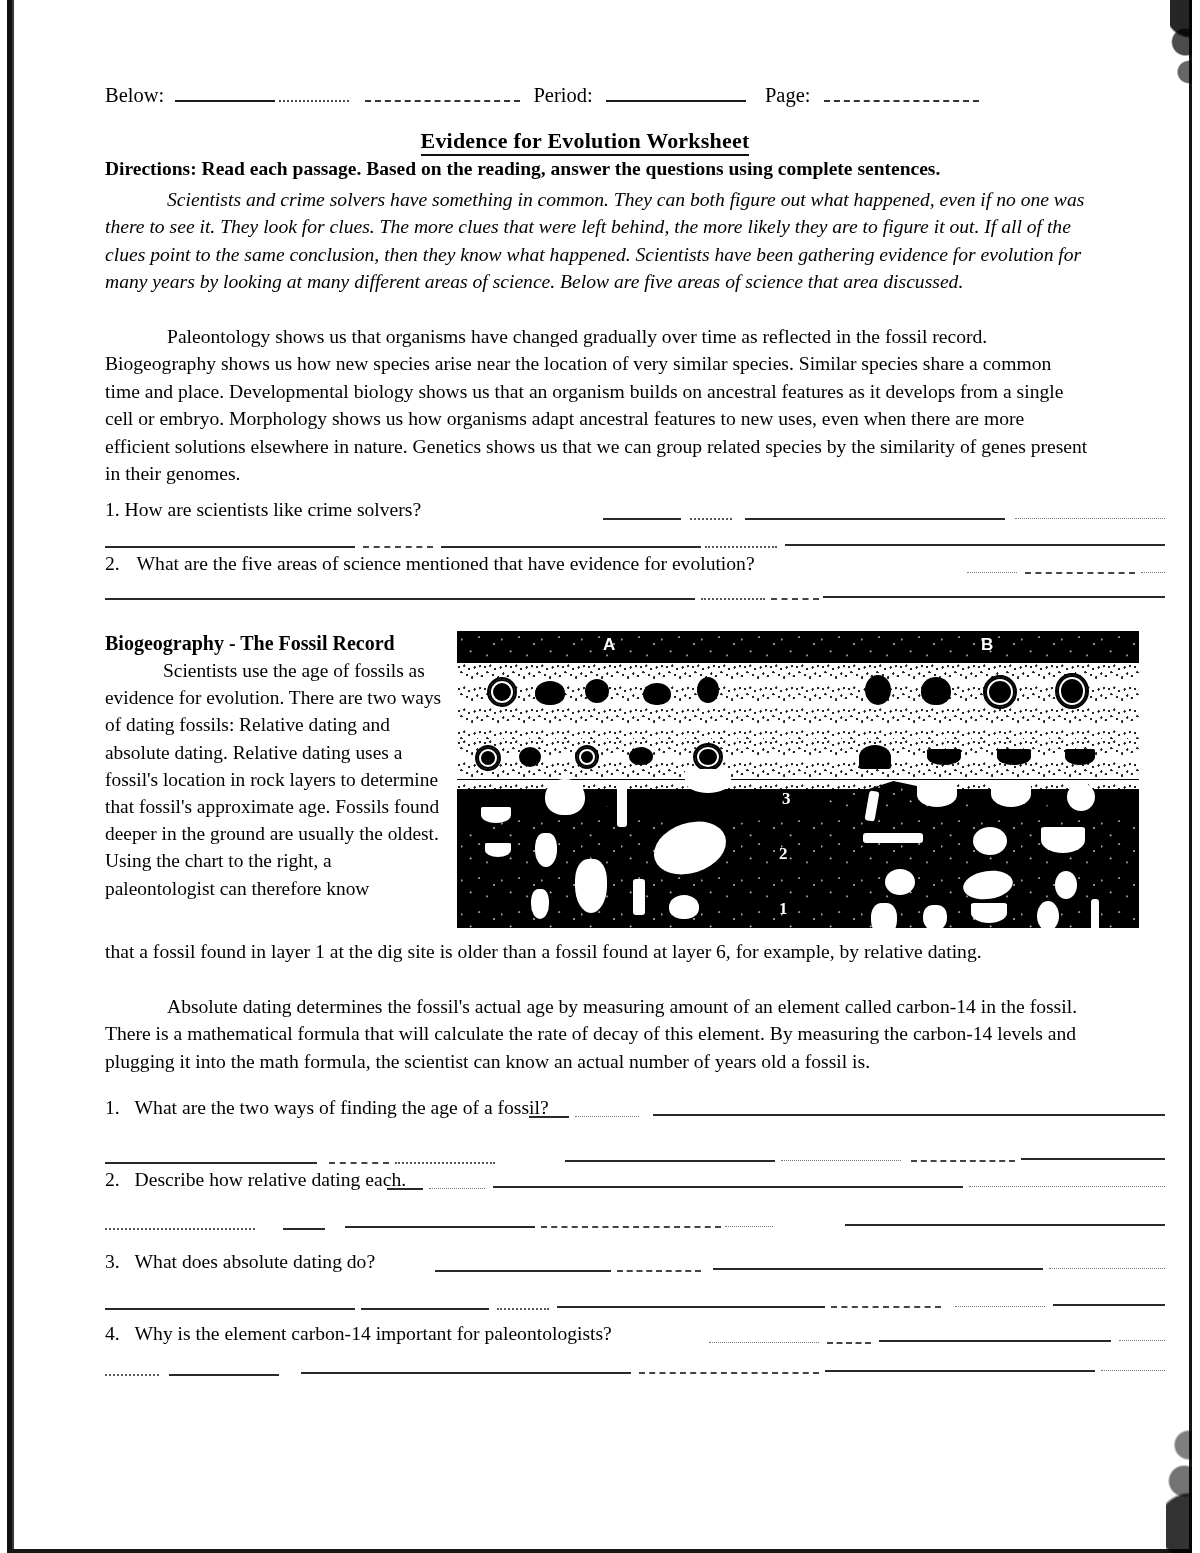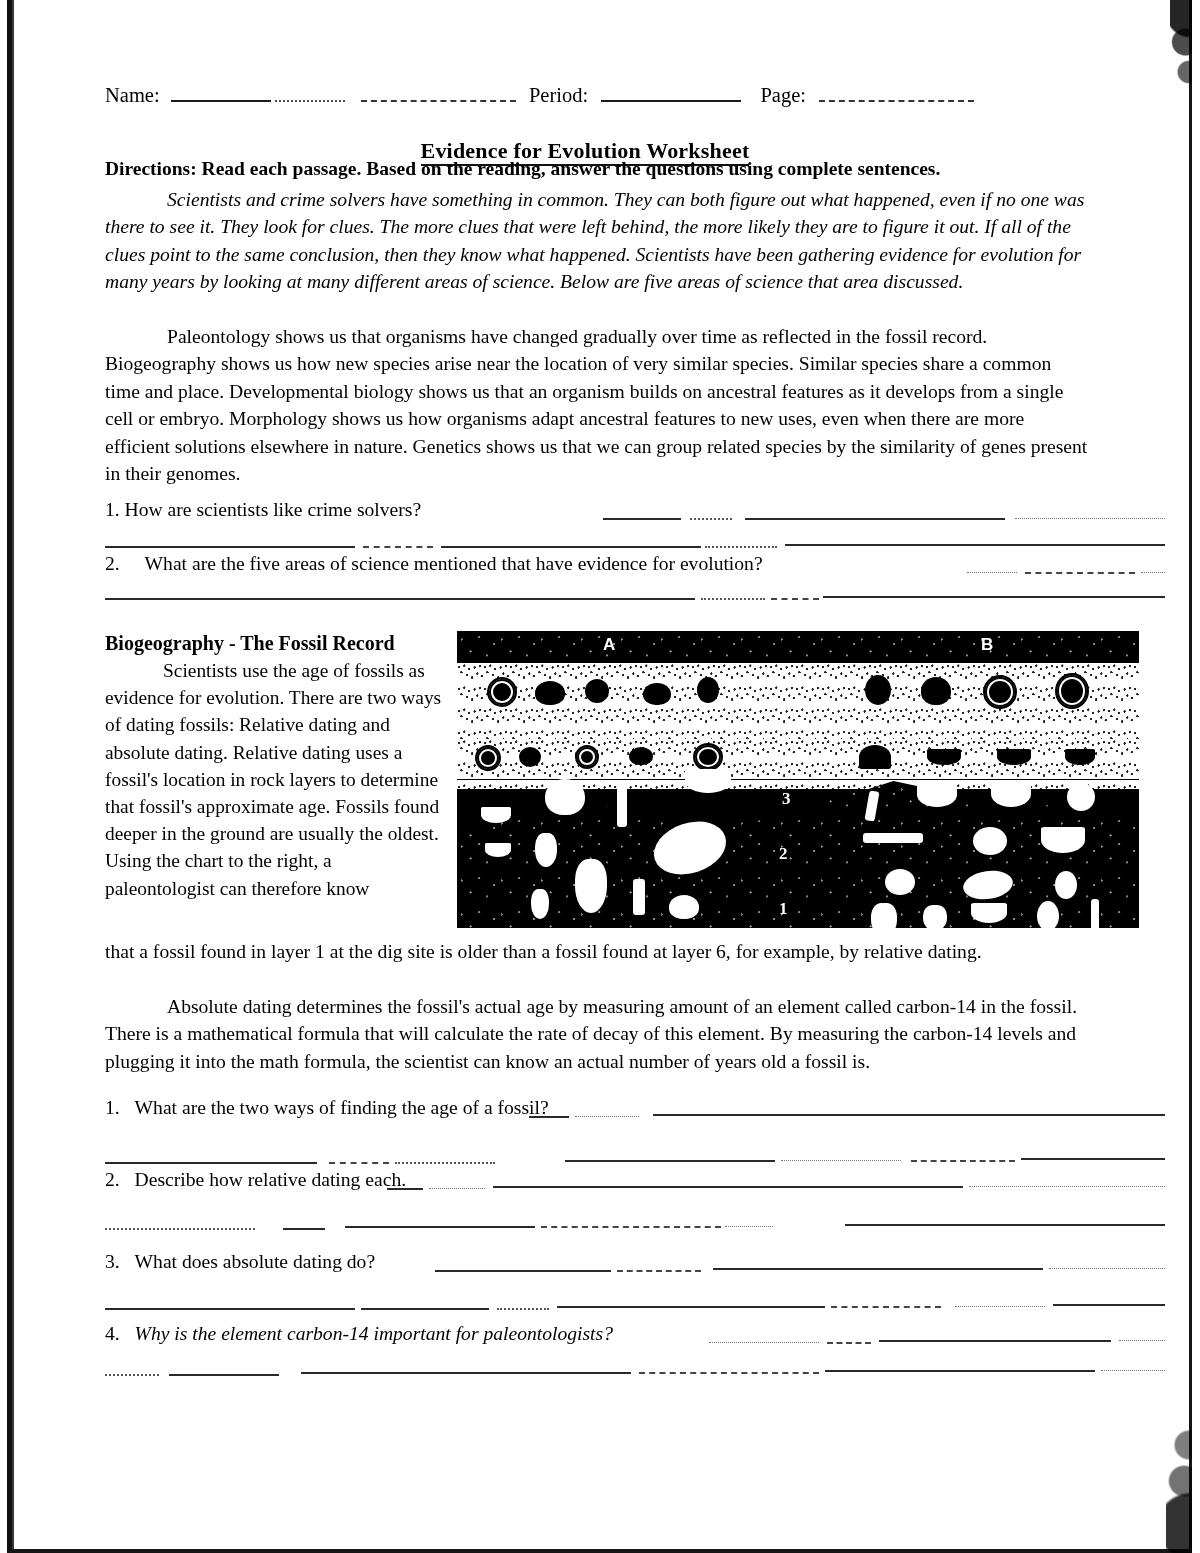--- a/index.html
+++ b/index.html
@@ -84,21 +84,20 @@
 
   
   .doc-title {
     position: absolute;
     left: 0; top: 128px;
     width: 960px;
     text-align: center;
     font-size: 22px;
     font-weight: bold;
     letter-spacing: .2px;
-    margin-top: 10px;
   }
   .doc-title span {
     border-bottom: 2px solid #111;
     padding-bottom: 1px;
   }
 
   .directions {
     position: absolute;
     left: 0; top: 157px;
     width: 985px;
@@ -286,21 +285,21 @@
   <div class="scan-edge-left"></div>
   <div class="scan-edge-left2"></div>
   <div class="scan-edge-right"></div>
   <div class="scan-edge-bottom"></div>
   <div class="scan-corner-tr"></div>
   <div class="scan-corner-br"></div>
 
   <div class="content">
 
     <div class="header-row">
-      <span>Name:</span>
+      <span>Below:</span>
       <span class="rule" style="width:100px;margin-left:6px;"></span><span class="rule faint" style="width:70px;margin-left:4px;"></span><span class="rule dashy" style="width:155px;margin-left:16px;"></span>
       <span style="margin-left:8px;text-align:center;">Period:</span>
       <span class="rule" style="width:140px;margin-left:8px;"></span>
       <span style="margin-left:14px;">Page:</span>
       <span class="rule dashy" style="width:155px;margin-left:8px;"></span>
     </div>
 
     <div class="doc-title">
       <span>Evidence for Evolution Worksheet</span>
     </div>
@@ -320,21 +319,21 @@
     <div class="ans-rule dotted light" style="left:910px;top:518px;width:150px;"></div>
 
     <div class="ans-rule" style="left:0;top:546px;width:250px;"></div>
     <div class="ans-rule dashed" style="left:258px;top:546px;width:70px;"></div>
     <div class="ans-rule" style="left:336px;top:546px;width:260px;"></div>
     <div class="ans-rule dotted" style="left:600px;top:546px;width:72px;"></div>
     <div class="ans-rule" style="left:680px;top:544px;width:380px;"></div>
 
     <div class="qline" style="left:0;top:552px;">
       <span>2.</span>
-      <span style="margin-left:20px;text-align:right;">What are the five areas of science mentioned that have evidence for evolution?</span>
+      <span style="margin-left:12px;text-align:right;">What are the five areas of science mentioned that have evidence for evolution?</span>
     </div>
     <div class="ans-rule dotted light" style="left:862px;top:572px;width:50px;"></div>
     <div class="ans-rule dashed" style="left:920px;top:572px;width:110px;"></div>
     <div class="ans-rule dotted light" style="left:1036px;top:572px;width:24px;"></div>
 
     <div class="ans-rule" style="left:0;top:598px;width:590px;"></div>
     <div class="ans-rule dotted" style="left:596px;top:598px;width:64px;"></div>
     <div class="ans-rule dashed" style="left:666px;top:598px;width:48px;"></div>
     <div class="ans-rule" style="left:718px;top:596px;width:342px;"></div>
 
@@ -388,21 +387,21 @@
     <div class="ans-rule" style="left:0;top:1308px;width:250px;"></div>
     <div class="ans-rule" style="left:256px;top:1308px;width:128px;"></div>
     <div class="ans-rule dotted" style="left:392px;top:1308px;width:52px;"></div>
     <div class="ans-rule" style="left:452px;top:1306px;width:268px;"></div>
     <div class="ans-rule dashed" style="left:726px;top:1306px;width:110px;"></div>
     <div class="ans-rule dotted light" style="left:850px;top:1306px;width:90px;"></div>
     <div class="ans-rule" style="left:948px;top:1304px;width:112px;"></div>
 
     <div class="qline" style="left:0;top:1322px;">
       <span>4.</span>
-      <span style="margin-left:10px;font-style:italic;">Why is the element carbon-14 important for paleontologists?</span>
+      <span style="margin-left:10px;">Why is the element carbon-14 important for paleontologists?</span>
     </div>
     <div class="ans-rule dotted light" style="left:604px;top:1342px;width:110px;"></div>
     <div class="ans-rule dashed" style="left:722px;top:1342px;width:44px;"></div>
     <div class="ans-rule" style="left:774px;top:1340px;width:232px;"></div>
     <div class="ans-rule dotted light" style="left:1014px;top:1340px;width:46px;"></div>
 
     <div class="ans-rule dotted" style="left:0;top:1374px;width:54px;"></div>
     <div class="ans-rule" style="left:64px;top:1374px;width:110px;"></div>
     <div class="ans-rule" style="left:196px;top:1372px;width:330px;"></div>
     <div class="ans-rule dashed" style="left:534px;top:1372px;width:180px;"></div>

